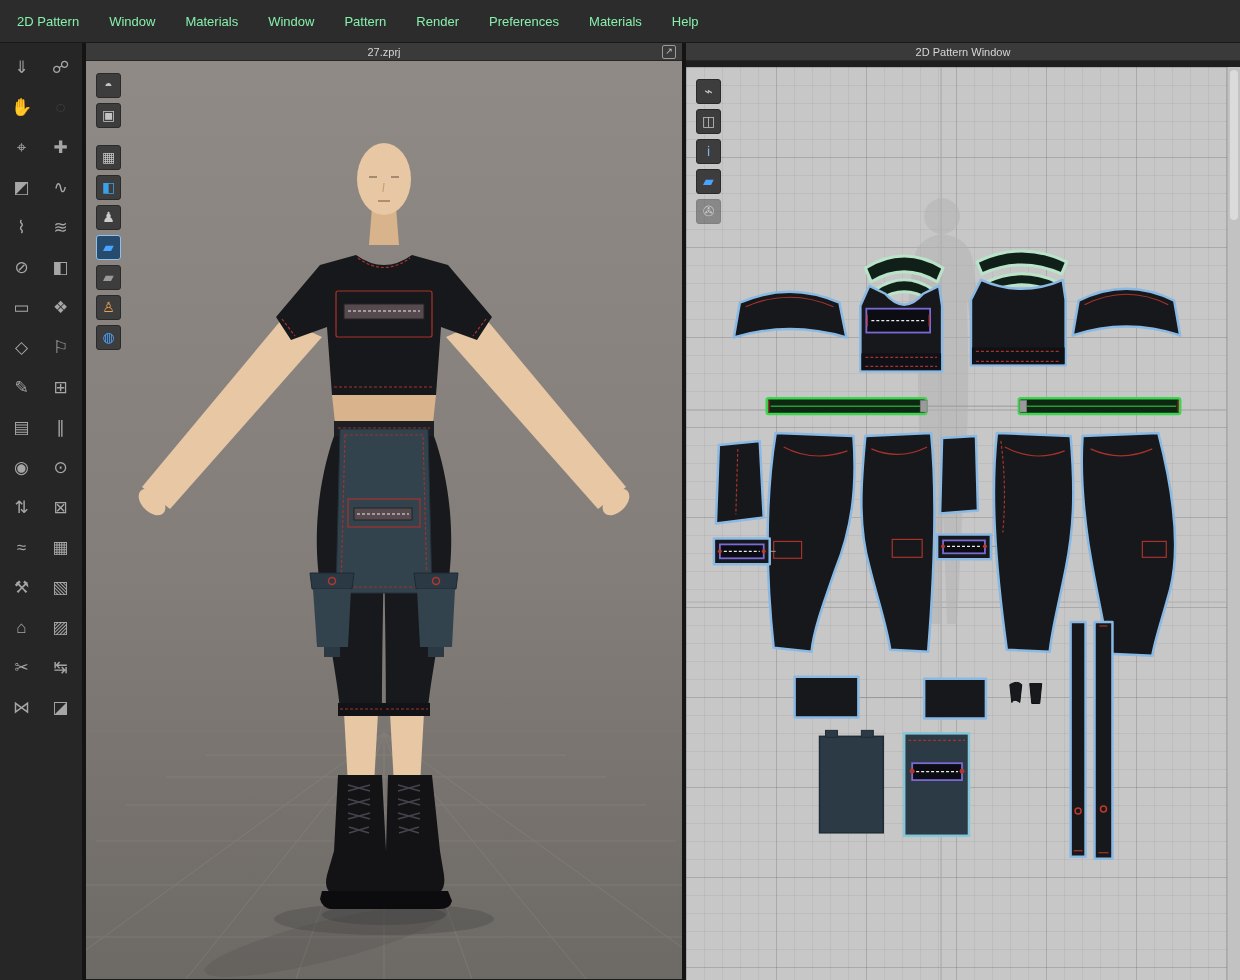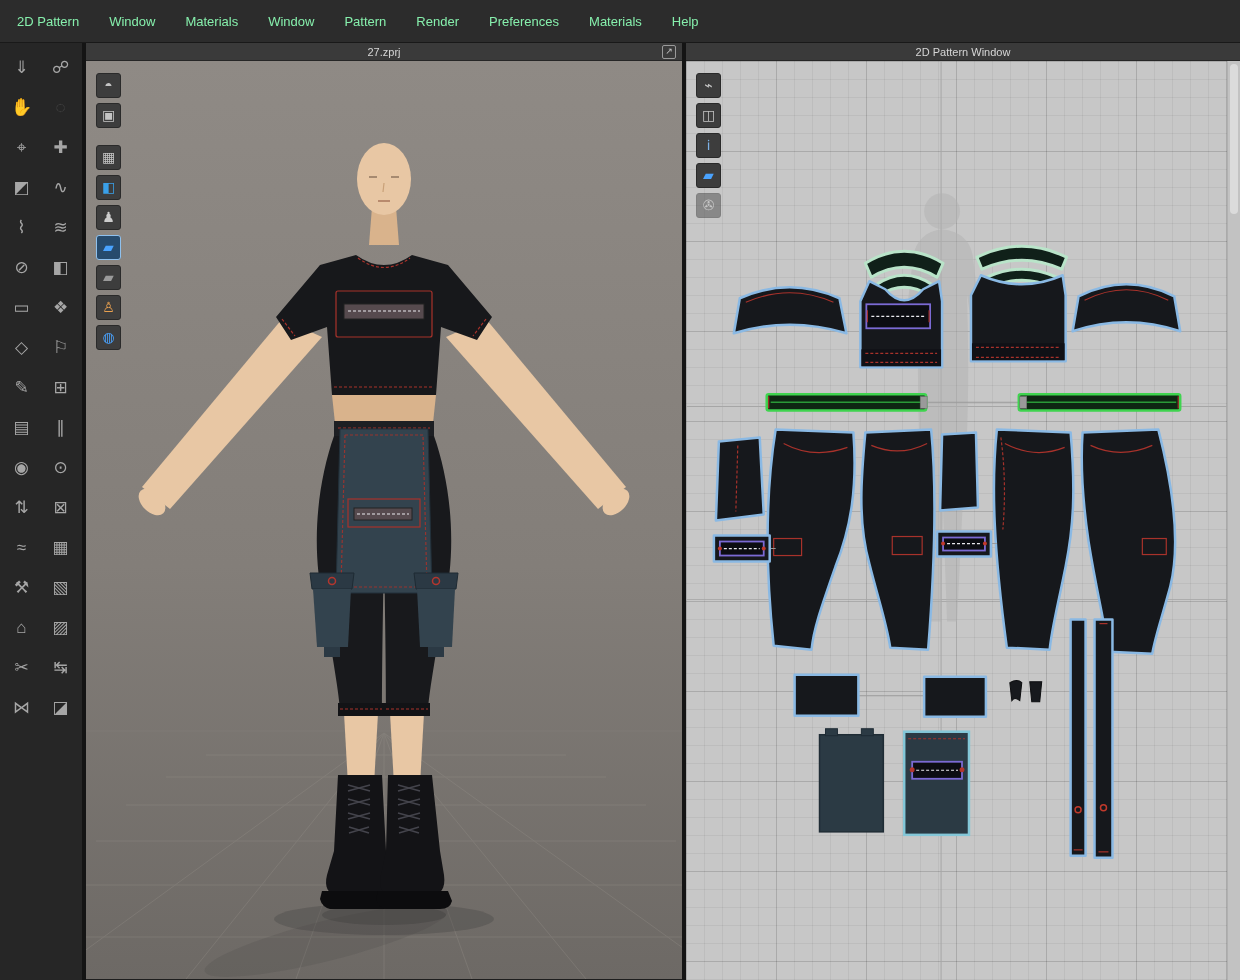--- a/index.html
+++ b/index.html
@@ -11,21 +11,21 @@
 
   
   .workspace{display:flex;height:937px;gap:4px;background:#141414;}
   .main-toolbar{width:82px;background:#262626;padding:12px 6px;box-sizing:border-box;}
   .tb-grid{display:grid;grid-template-columns:1fr 1fr;row-gap:14px;column-gap:8px;justify-items:center;}
   .tb-icon{width:26px;height:26px;color:#a6a6a6;font-size:17px;line-height:26px;text-align:center;cursor:default;}
   .tb-icon.disabled{opacity:.35;}
 
   .pane{display:flex;flex-direction:column;background:#1e1e1e;min-width:0;}
   .pane-3d{width:596px;flex:none;}
-  .pane-2d{flex:1;}
+  .pane-2d{flex:1;gap:6px;}
   .pane-title{height:17px;background:#3a3a3a;color:#d6d6d6;font-size:11px;display:flex;align-items:center;justify-content:center;position:relative;border-bottom:1px solid #262626;flex:none;}
   .popout{position:absolute;right:6px;top:2px;width:12px;height:12px;border:1px solid #9a9a9a;color:#c2c2c2;font-size:9px;line-height:11px;text-align:center;border-radius:2px;}
 
   .viewport3d{position:relative;flex:1;overflow:hidden;}
   .viewport3d svg{display:block;}
 
   .pattern2d{position:relative;flex:1;overflow:hidden;background-color:#c7c7c7;
     background-image:
       linear-gradient(rgba(0,0,0,.05) 1px, transparent 1px),
       linear-gradient(90deg, rgba(0,0,0,.05) 1px, transparent 1px),

